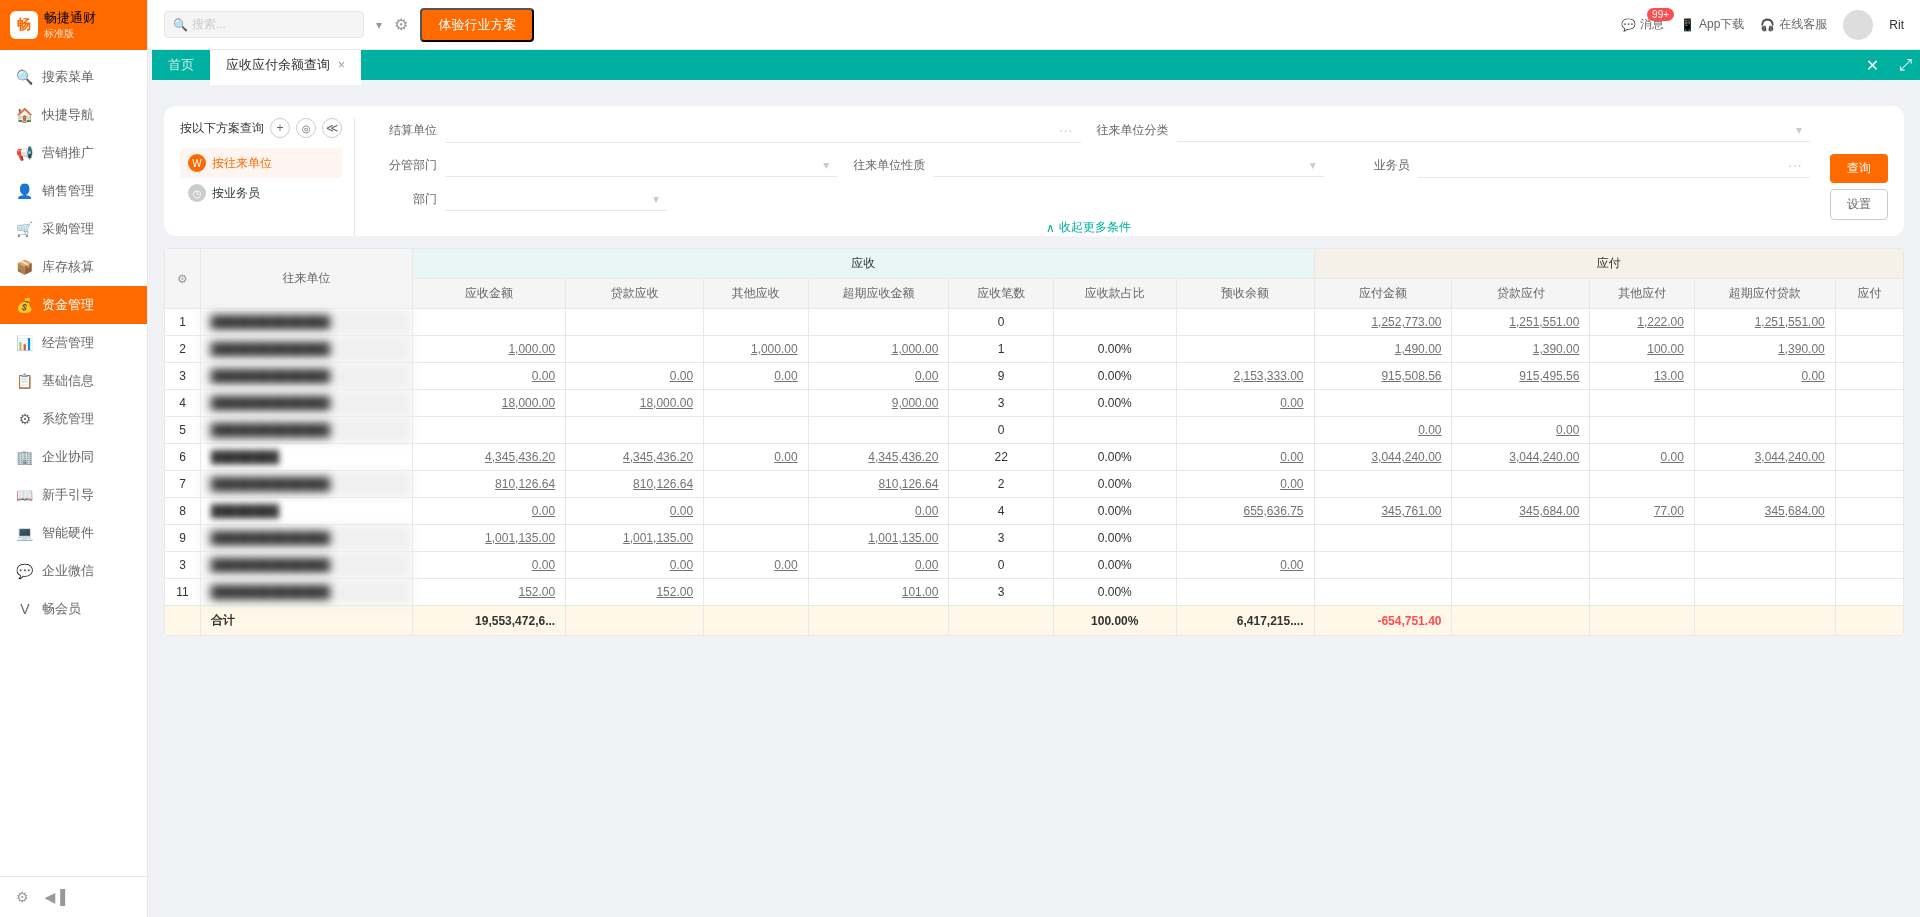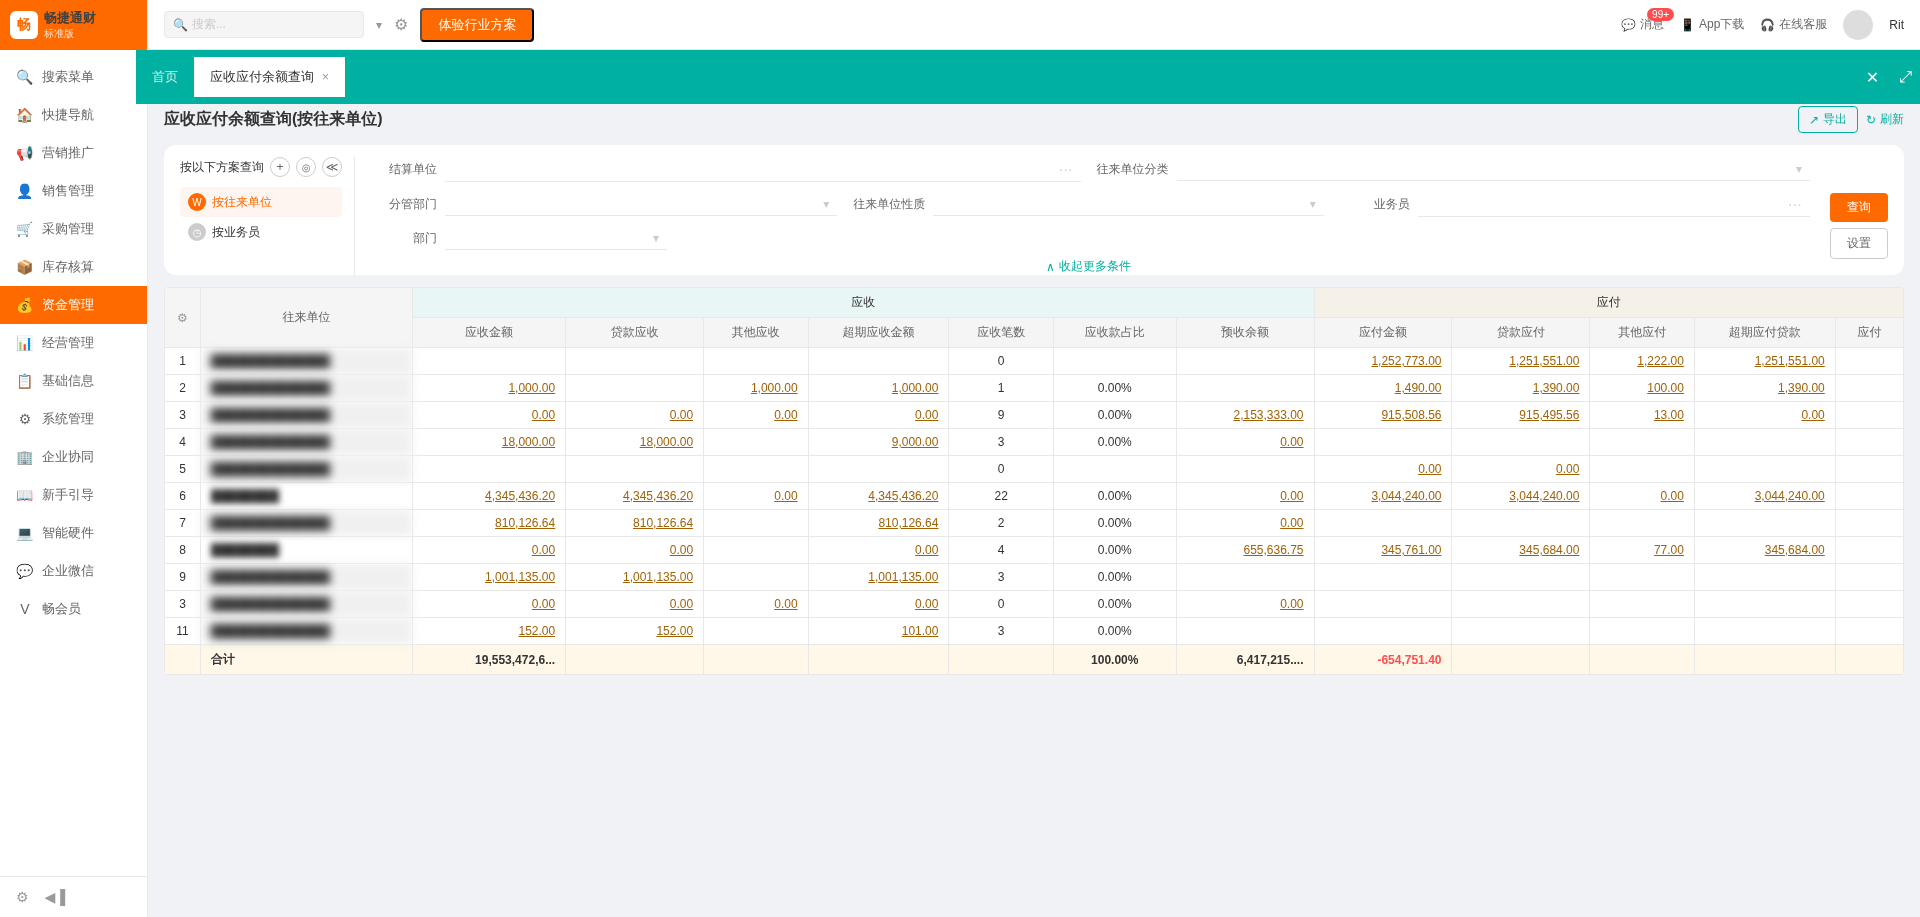--- a/index.html
+++ b/index.html
@@ -8,21 +8,21 @@
     
     .sidebar {
       position: fixed; left: 0; top: 0; width: 148px; height: 100vh;
       background: #fff; border-right: 1px solid #e8e8e8;
       display: flex; flex-direction: column;
     }
     .sidebar-logo {
       height: 50px; background: #ff6a00; display: flex; align-items: center; padding: 0 10px; gap: 6px;
     }
     .sidebar-logo-icon { width: 28px; height: 28px; background: #fff; border-radius: 6px; display: flex; align-items: center; justify-content: center; font-weight: bold; color: #ff6a00; font-size: 14px; }
-    .sidebar-logo-text { color: #404040; font-size: 13px; font-weight: bold; }
+    .sidebar-logo-text { color: #000000; font-size: 13px; font-weight: normal; }
     .sidebar-logo-sub { color: rgba(255,255,255,0.8); font-size: 10px; }
     .sidebar-menu { flex: 1; overflow-y: auto; padding: 8px 0; }
     .sidebar-item {
       display: flex; align-items: center; padding: 10px 16px; gap: 8px;
       cursor: pointer; color: #666; font-size: 13px;
     }
     .sidebar-item.active { background: #ff6a00; color: #fff; border-radius: 0; }
     .sidebar-item .icon { width: 18px; height: 18px; display: flex; align-items: center; justify-content: center; font-size: 14px; }
     .sidebar-bottom { padding: 12px 16px; display: flex; gap: 16px; border-top: 1px solid #e8e8e8; }
     .sidebar-bottom-btn { cursor: pointer; color: #999; font-size: 14px; }
@@ -48,21 +48,21 @@
       position: absolute; top: -8px; right: -10px;
       background: #ff4d4f; color: #fff; border-radius: 10px; font-size: 10px; padding: 1px 5px;
     }
     .topbar-app { display: flex; align-items: center; gap: 4px; cursor: pointer; color: #666; font-size: 12px; }
     .topbar-service { display: flex; align-items: center; gap: 4px; cursor: pointer; color: #666; font-size: 12px; }
     .topbar-avatar { width: 30px; height: 30px; background: #ddd; border-radius: 50%; cursor: pointer; }
     .topbar-username { color: #333; font-size: 12px; cursor: pointer; }
 
     
     .tabbar {
-      position: fixed; left: 136px; top: 50px; right: 0; height: 54px;
+      position: fixed; left: 152px; top: 50px; right: 0; height: 30px;
       background: #00b0a0; display: flex; align-items: center; z-index: 99;
     }
     .tab-item {
       height: 40px; padding: 0 16px; display: flex; align-items: center; cursor: pointer;
       color: rgba(255,255,255,0.8); font-size: 13px; gap: 8px;
     }
     .tab-item.active { background: #fff; color: #333; }
     .tab-close { font-size: 12px; color: #999; cursor: pointer; }
     .tabbar-close-btn { margin-left: auto; color: #fff; cursor: pointer; font-size: 16px; padding: 0 12px; }
     .tabbar-expand-btn { color: #fff; cursor: pointer; font-size: 16px; padding: 0 8px; }
@@ -108,21 +108,21 @@
     }
     .data-table th, .data-table td {
       border: 1px solid #e8e8e8; padding: 6px 10px; white-space: nowrap;
     }
     .data-table th {
       background: #f5f5f5; color: #666; font-weight: normal; text-align: center;
     }
     .data-table td { color: #333; }
     .data-table td.num { text-align: right; }
     .data-table td.center { text-align: center; }
-    .link-text { color: #a16207; text-decoration: underline; cursor: pointer; }
+    .link-text { color: #737373; text-decoration: underline; cursor: pointer; }
     .table-footer {
       background: #fff8e8; font-weight: bold;
     }
     .table-footer td { background: #fff8e8 !important; }
     .settings-icon { color: #999; cursor: pointer; }
 
     
     ::-webkit-scrollbar { width: 6px; height: 6px; }
     ::-webkit-scrollbar-track { background: #f1f1f1; }
     ::-webkit-scrollbar-thumb { background: #ccc; border-radius: 3px; }
@@ -256,33 +256,20 @@
   </div>
   <div style="margin-left:auto;display:flex;align-items:center;">
     <span class="tabbar-close-btn">✕</span>
     <span class="tabbar-expand-btn">⤢</span>
   </div>
 </div>
 
 <div class="main">
   <div class="page-content">
 
-    <div class="page-header">
-      <div class="page-title">应收应付余额查询(按往来单位)</div>
-      <div class="page-actions">
-        <div class="btn-export">
-          <span>↗</span>
-          <span>导出</span>
-        </div>
-        <div class="btn-refresh">
-          <span>↻</span>
-          <span>刷新</span>
-        </div>
-      </div>
-    </div>
 
     <div class="filter-container">
       <div style="display:flex;gap:12px;">
 
         <div style="min-width:130px;border-right:1px solid #e8e8e8;padding-right:12px;">
           <div style="display:flex;align-items:center;gap:6px;margin-bottom:10px;">
             <span>按以下方案查询</span>
             <div class="filter-add-btn">+</div>
             <div class="filter-add-btn" style="font-size:10px;">◎</div>
             <div class="filter-add-btn">≪</div>

